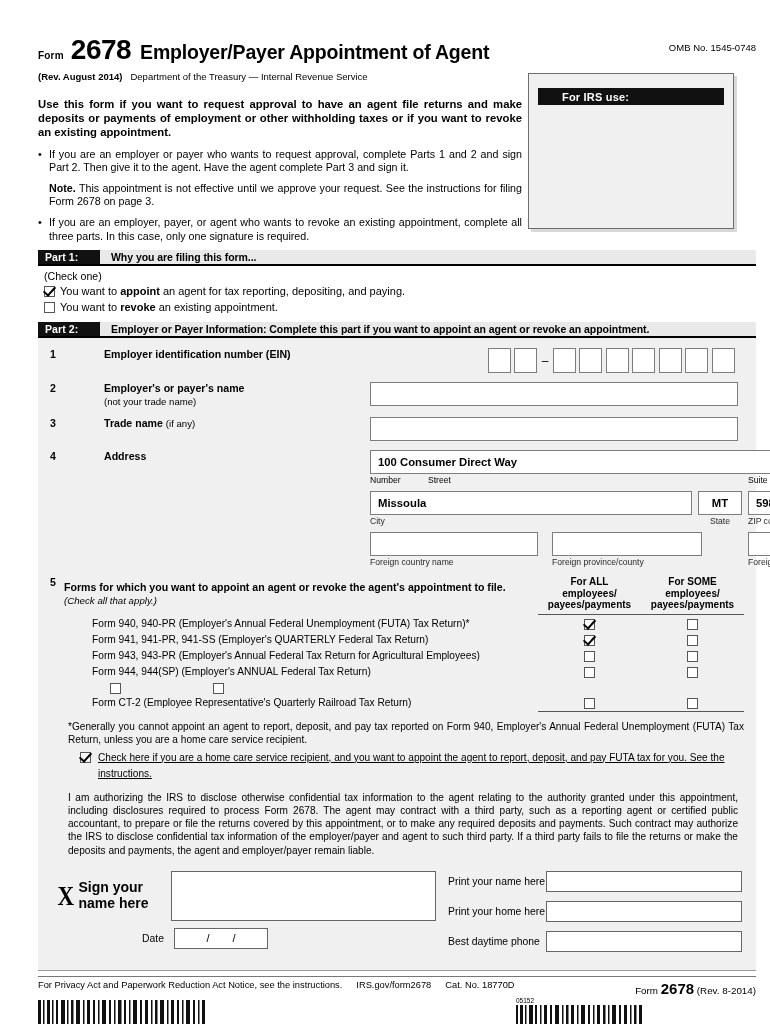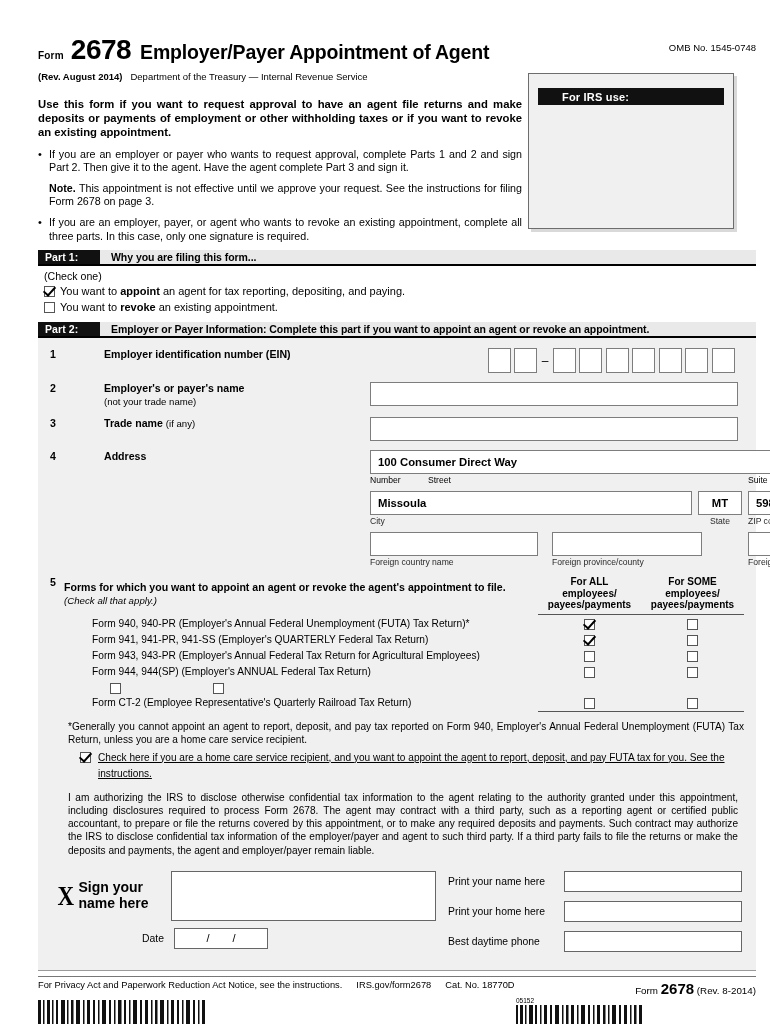--- a/index.html
+++ b/index.html
@@ -176,21 +176,21 @@
   .sig-box { flex: 1; height: 50px; background: #fff; border: 1.3px solid #666; margin-left: 6px; }
   .sig-date-row { display: flex; align-items: center; margin-top: 7px; }
   .sig-date-lab { width: 118px; text-align: right; font-size: 10.4px; padding-right: 10px; }
   .date-box {
     width: 94px; height: 21px; background: #fff; border: 1.3px solid #666;
     display: flex; align-items: center; justify-content: center;
     font-size: 11px; letter-spacing: 10px; padding-left: 10px;
   }
   .sig-right { flex: 1; padding-left: 12px; }
   .sr-row { display: flex; align-items: center; margin-bottom: 9px; }
-  .sr-lab { width: 116px; flex: none; font-size: 10.4px; }
+  .sr-lab { width: 98px; flex: none; font-size: 10.4px; }
   .sr-box { flex: 1; height: 21px; background: #fff; border: 1.3px solid #666; }
   .nowgive {
     text-align: right; font-size: 10.6px; font-weight: bold;
     margin-top: 2px; padding-right: 4px;
     display: flex; align-items: center; justify-content: flex-end;
   }
   .arrow { margin-left: 9px; font-size: 13px; line-height: 10px; }
 
   
   .footsep { margin: 5px 14px 0 38px; border-top: 1px solid #777; }

